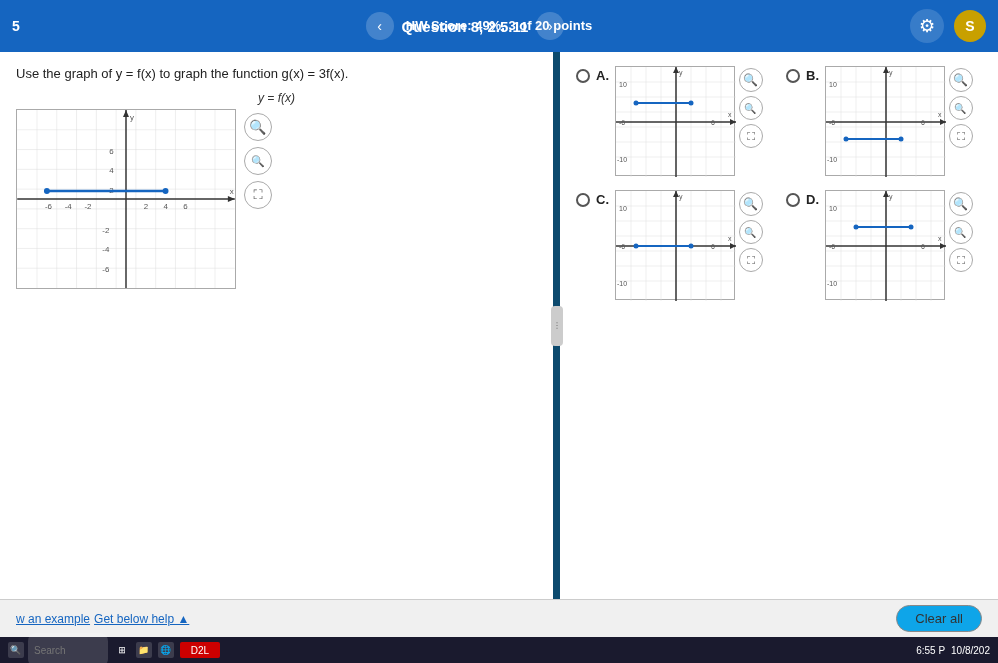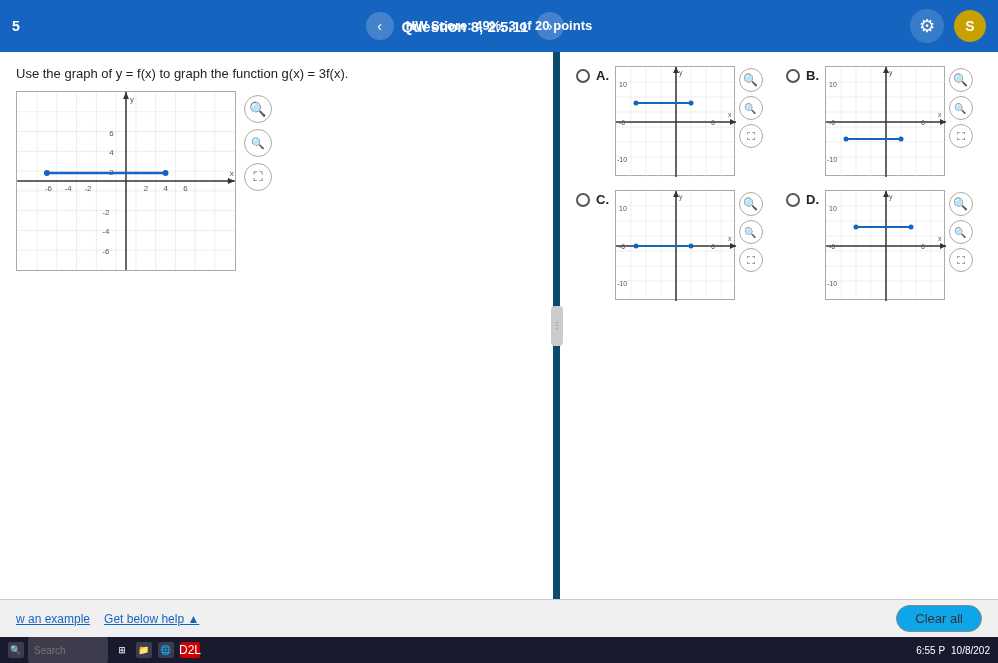--- a/index.html
+++ b/index.html
@@ -250,21 +250,21 @@
       background: #f0f0f0;
       border-top: 1px solid #ccc;
       display: flex;
       align-items: center;
       justify-content: space-between;
       padding: 0 16px;
     }
     .bottom-left {
       display: flex;
       align-items: center;
-      gap: 14px;
+      gap: 4px;
       justify-content: space-between;
     }
     .bottom-link {
       color: #1565c0;
       font-size: 12px;
       cursor: pointer;
       text-decoration: underline;
     }
     .bottom-right {
       display: flex;
@@ -374,20 +374,21 @@
   <div class="header-right">
     <button class="gear-btn">⚙</button>
     <div class="s-badge">S</div>
   </div>
 </div>
 
 <div class="main-content">
 
   <div class="left-panel">
     <div class="left-panel-title">Use the graph of y = f(x) to graph the function g(x) = 3f(x).</div>
+    <div class="graph-label">y = f(x)</div>
     <div class="graph-wrapper">
       <div class="graph-area">
         
         <svg class="graph-svg" viewBox="0 0 220 180" xmlns="http://www.w3.org/2000/svg">
 
           <line x1="20" y1="0" x2="20" y2="180" class="grid-line-v"></line>
           <line x1="40" y1="0" x2="40" y2="180" class="grid-line-v"></line>
           <line x1="60" y1="0" x2="60" y2="180" class="grid-line-v"></line>
           <line x1="80" y1="0" x2="80" y2="180" class="grid-line-v"></line>
           <line x1="100" y1="0" x2="100" y2="180" class="grid-line-v"></line>
@@ -648,19 +649,19 @@
 
 <div class="taskbar">
   <div class="taskbar-left">
     <div class="taskbar-icons">
       <div class="taskbar-icon">🔍</div>
       <input class="search-box" placeholder="Search" style="">
     </div>
     <div class="taskbar-icon" style="background:transparent;">⊞</div>
     <div class="taskbar-icon">📁</div>
     <div class="taskbar-icon">🌐</div>
-    <div class="taskbar-icon" style="background:#cc0000;color:#fff;font-size:12px;padding:0 10px;border-radius:2px;">D2L</div>
+    <div class="taskbar-icon" style="background:#cc0000;color:#fff;font-size:10px;padding:0 20px;border-radius:2px;">D2L</div>
   </div>
   <div class="taskbar-right">
     <span>6:55 P</span>
     <span>10/8/202</span>
   </div>
 </div>
 
 </body></html>

